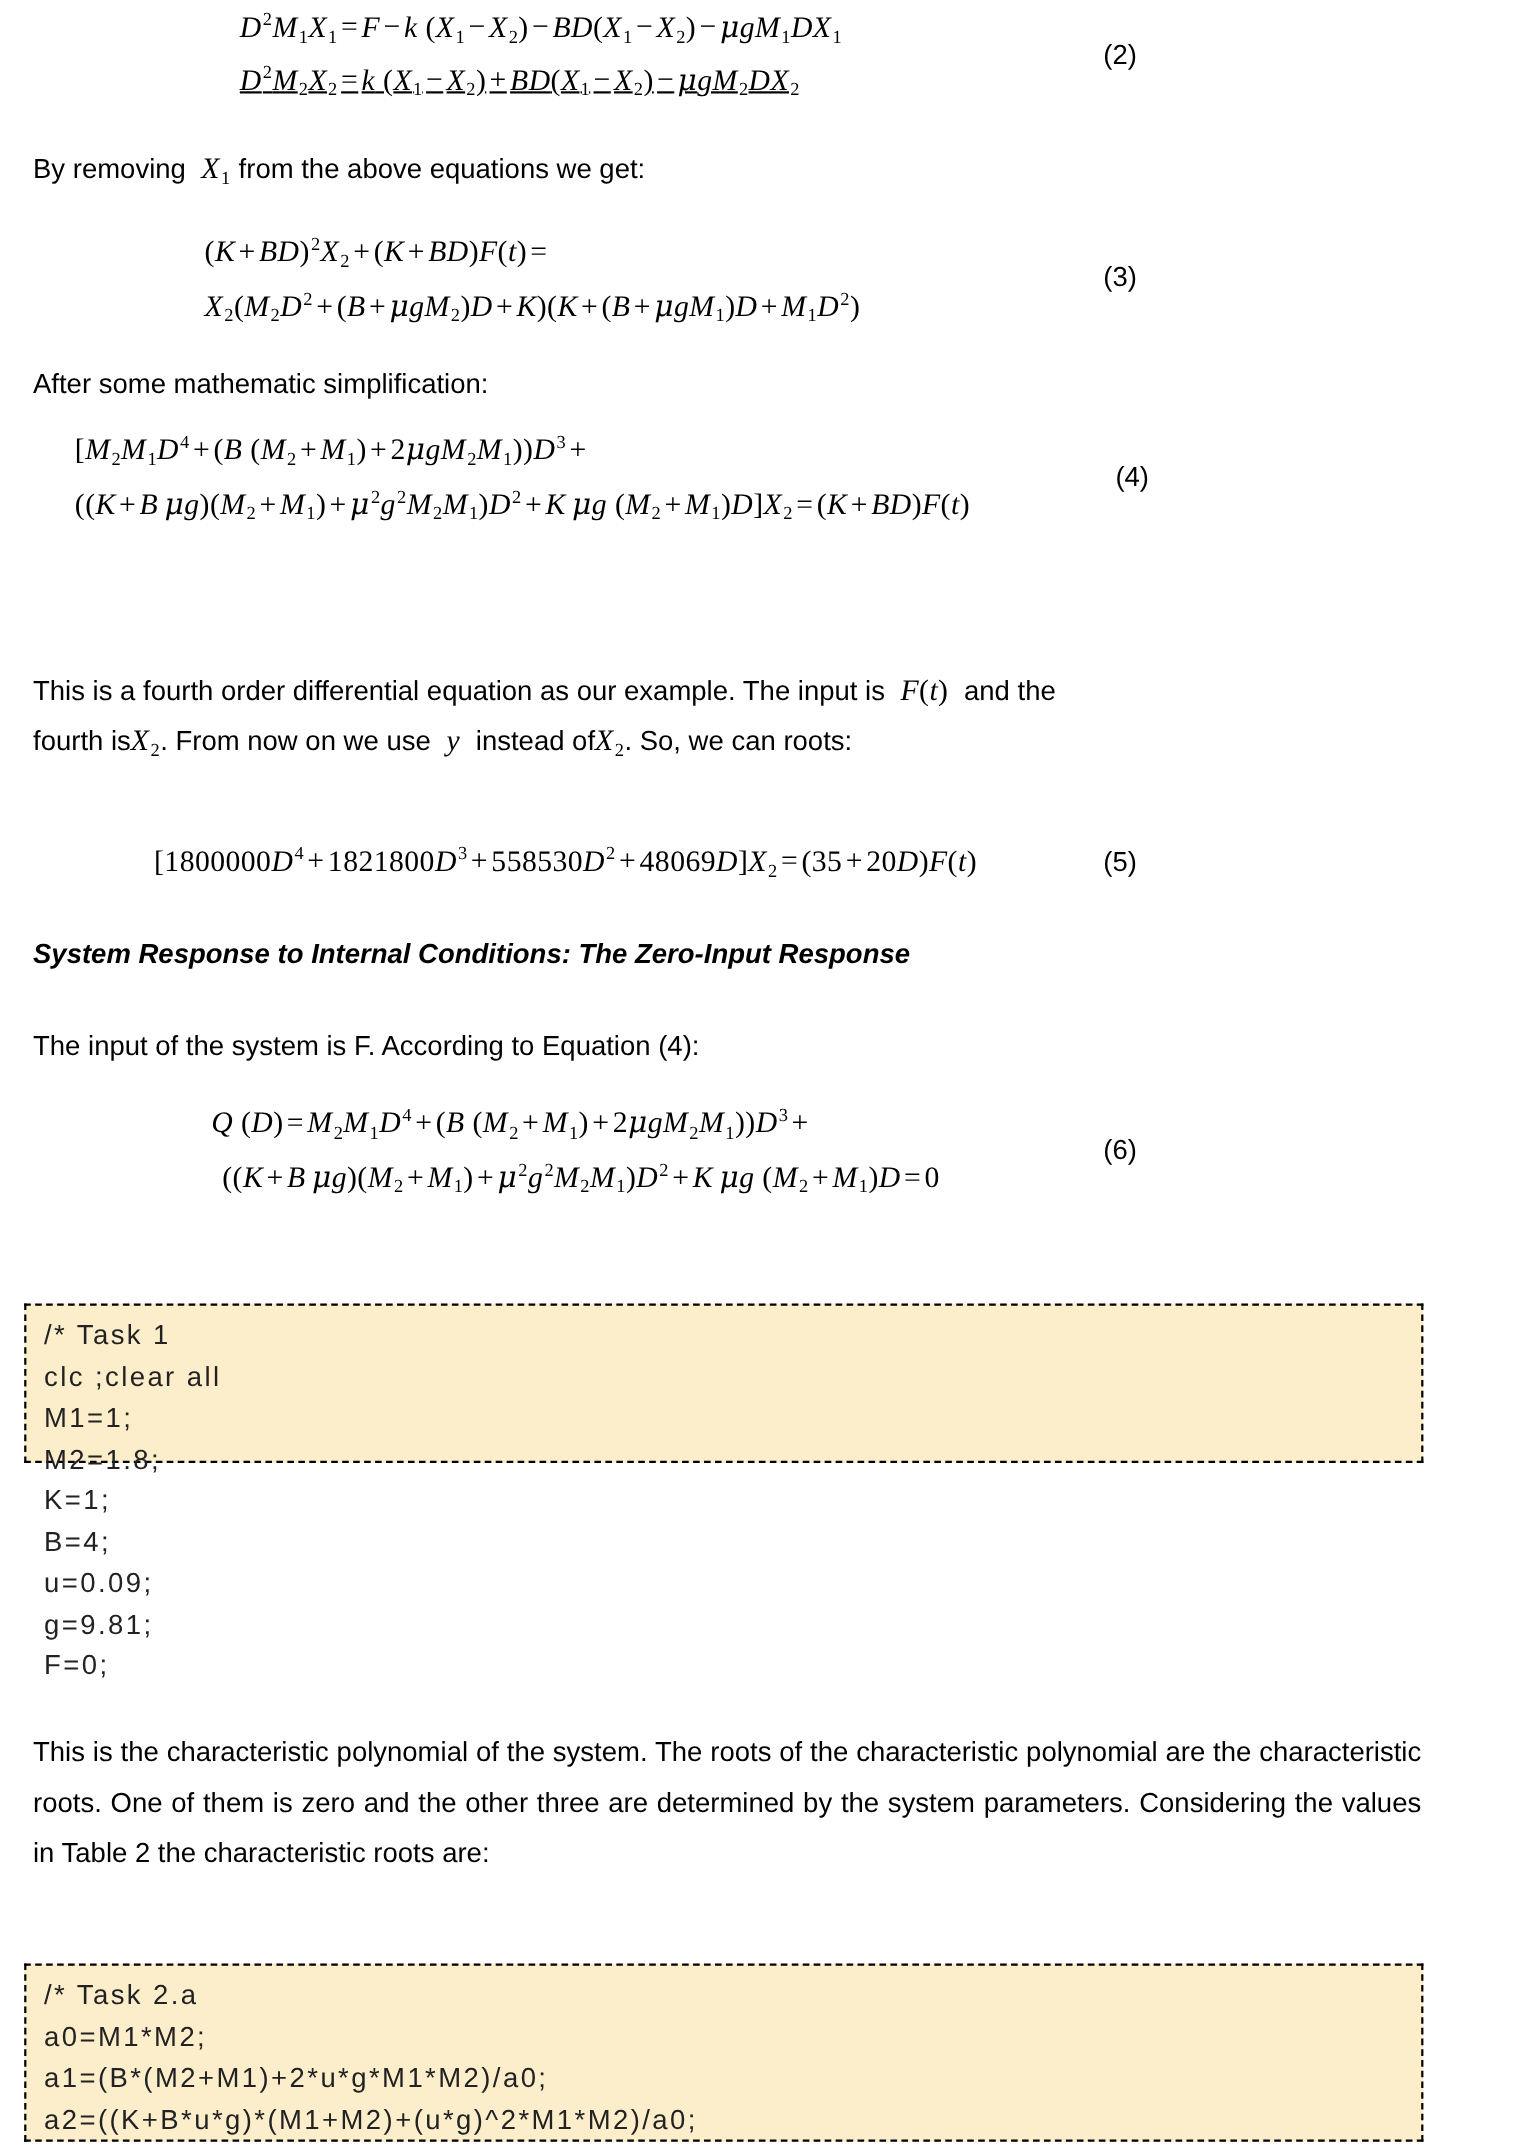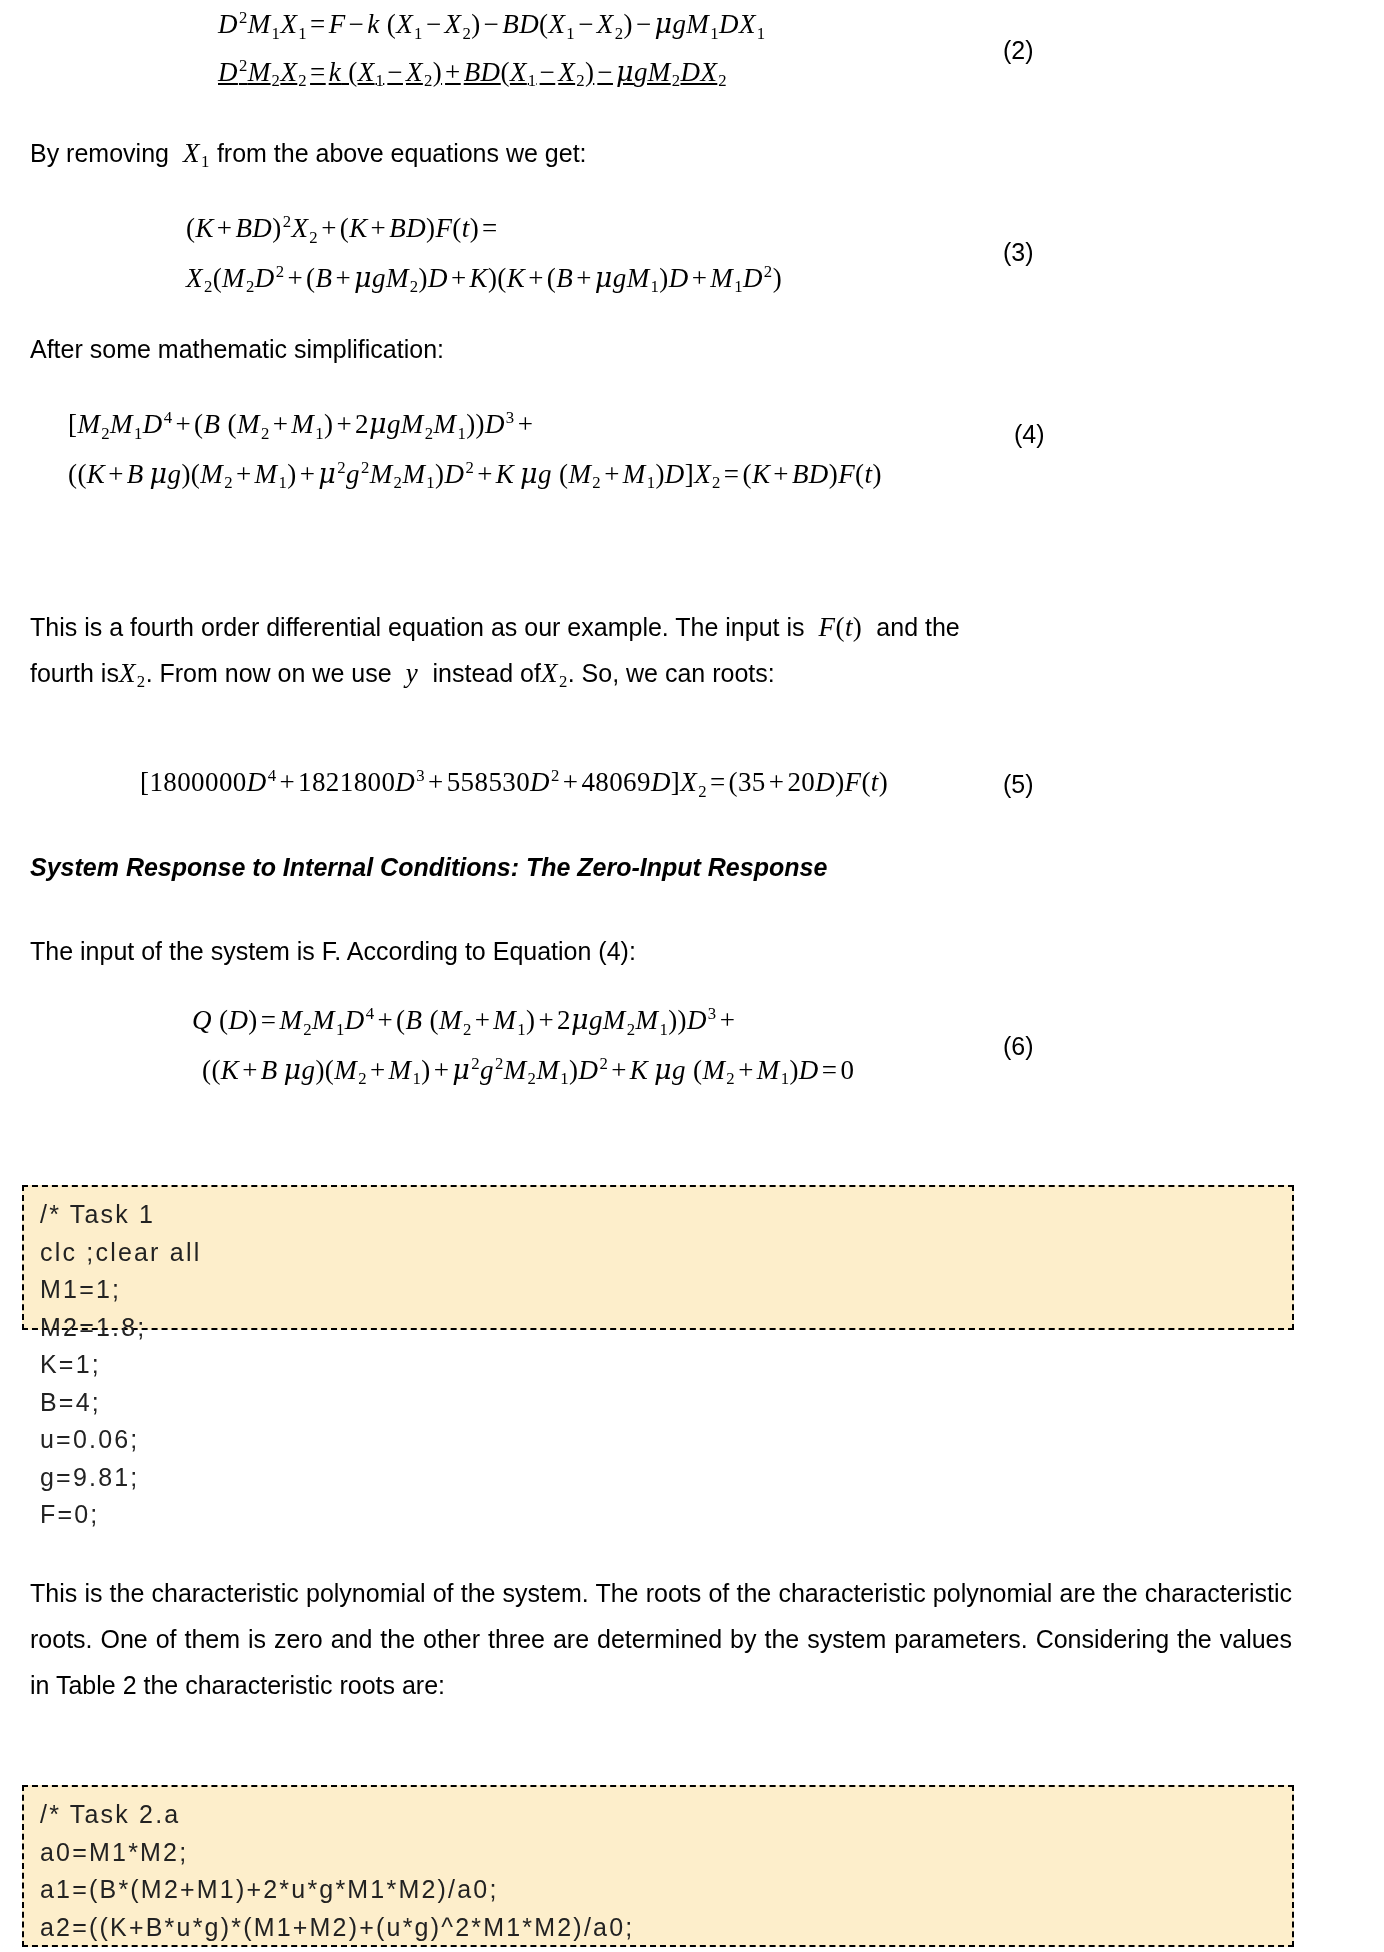--- a/index.html
+++ b/index.html
@@ -124,21 +124,21 @@
       <span class="paren">(</span>K<span class="op">+</span>BD<span class="paren">)</span><sup class="up">2</sup>X<sub class="up">2</sub><span class="op">+</span><span class="paren">(</span>K<span class="op">+</span>BD<span class="paren">)</span>F<span class="paren">(</span>t<span class="paren">)</span><span class="op">=</span>
     </span>
     <span class="eq-line" style="margin-top:14px;">
       X<sub class="up">2</sub><span class="paren">(</span>M<sub class="up">2</sub>D<sup class="up">2</sup><span class="op">+</span><span class="paren">(</span>B<span class="op">+</span><span class="mu">μ</span>gM<sub class="up">2</sub><span class="paren">)</span>D<span class="op">+</span>K<span class="paren">)(</span>K<span class="op">+</span><span class="paren">(</span>B<span class="op">+</span><span class="mu">μ</span>gM<sub class="up">1</sub><span class="paren">)</span>D<span class="op">+</span>M<sub class="up">1</sub>D<sup class="up">2</sup><span class="paren">)</span>
     </span>
   </div>
   <div class="eq-num" style="left:1003px; top:238px;">(3)</div>
 
   <div class="para body-text" style="left:30px; top:326px; width:1050px;">After some mathematic simplification:</div>
 
-  <div class="eq-block math" style="left:68px; top:392px;margin-top:16px;">
+  <div class="eq-block math" style="left:68px; top:392px;">
     <span class="eq-line">
       <span class="paren">[</span>M<sub class="up">2</sub>M<sub class="up">1</sub>D<sup class="up">4</sup><span class="op">+</span><span class="paren">(</span>B<span class="paren"> (</span>M<sub class="up">2</sub><span class="op">+</span>M<sub class="up">1</sub><span class="paren">)</span><span class="op">+</span><span class="up">2</span><span class="mu">μ</span>gM<sub class="up">2</sub>M<sub class="up">1</sub><span class="paren">))</span>D<sup class="up">3</sup><span class="op">+</span>
     </span>
     <span class="eq-line" style="margin-top:14px;">
       <span class="paren">((</span>K<span class="op">+</span>B<span class="mu"> μ</span>g<span class="paren">)(</span>M<sub class="up">2</sub><span class="op">+</span>M<sub class="up">1</sub><span class="paren">)</span><span class="op">+</span><span class="mu">μ</span><sup class="up">2</sup>g<sup class="up">2</sup>M<sub class="up">2</sub>M<sub class="up">1</sub><span class="paren">)</span>D<sup class="up">2</sup><span class="op">+</span>K<span class="mu"> μ</span>g<span class="paren"> (</span>M<sub class="up">2</sub><span class="op">+</span>M<sub class="up">1</sub><span class="paren">)</span>D<span class="paren">]</span>X<sub class="up">2</sub><span class="op">=</span><span class="paren">(</span>K<span class="op">+</span>BD<span class="paren">)</span>F<span class="paren">(</span>t<span class="paren">)</span>
     </span>
   </div>
   <div class="eq-num" style="left:1014px; top:420px;">(4)</div>
 
   <div class="para body-text" style="left:30px; top:604px; width:1050px;">
@@ -172,21 +172,21 @@
   <div class="eq-num" style="left:1003px; top:1032px;">(6)</div>
 
   <div class="code-block" style="left:22px; top:1185px; width:1272px; height:145px; padding:0;">
     <div style="padding:9px 16px 10px 16px;">
       <div class="code-line">/* Task 1</div>
       <div class="code-line">clc ;clear all</div>
       <div class="code-line">M1=1;</div>
       <div class="code-line">M2=1.8;</div>
       <div class="code-line">K=1;</div>
       <div class="code-line">B=4;</div>
-      <div class="code-line">u=0.06;</div>
+      <div class="code-line">u=0.09;</div>
       <div class="code-line">g=9.81;</div>
       <div class="code-line">F=0;</div>
     </div>
   </div>
 
   <div class="para body-text" style="left:30px; top:1570px; width:1262px; line-height:46px;">This is the characteristic polynomial of the system. The roots of the characteristic polynomial are the characteristic roots. One of them is zero and the other three are determined by the system parameters. Considering the values in Table 2 the characteristic roots are:</div>
 
   <div class="code-block" style="left:22px; top:1785px; width:1272px; height:162px; padding:0;">
     <div style="padding:9px 16px 10px 16px;">
       <div class="code-line">/* Task 2.a</div>

